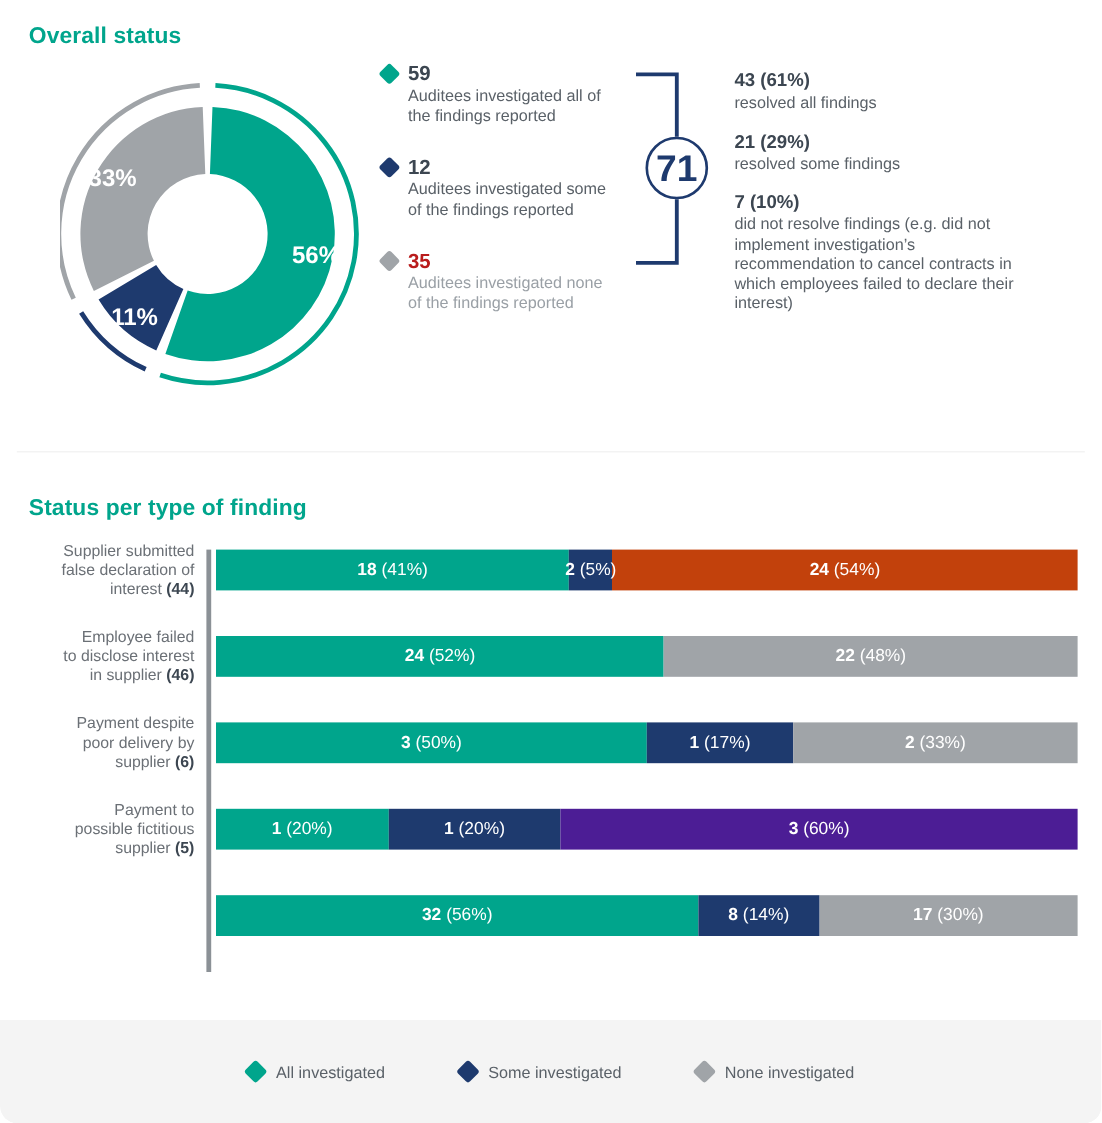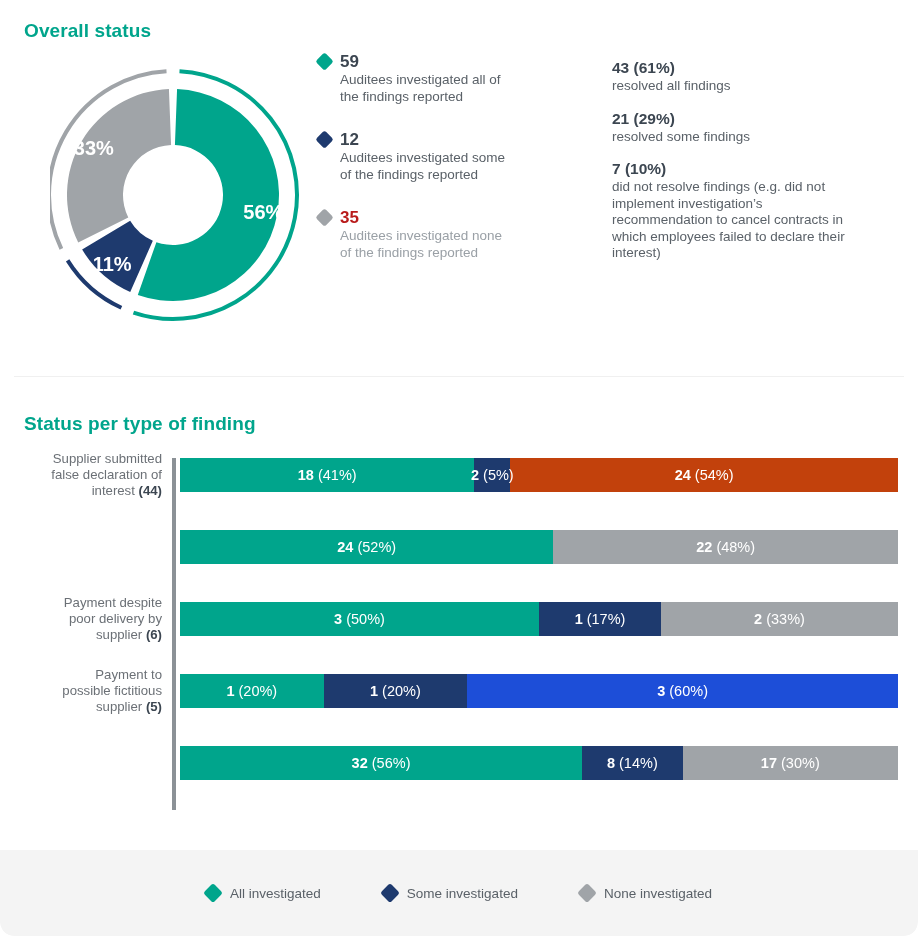--- a/index.html
+++ b/index.html
@@ -147,20 +147,30 @@
       </div>
       <div class="leg-item">
         <div class="leg-head">
           <span class="diamond" style="background: rgb(160, 164, 168);"></span>
           <span class="leg-num" style="color: #b91c1c;">35</span>
         </div>
         <div class="leg-desc muted">Auditees investigated none of the findings reported</div>
       </div>
     </div>
 
+  <div id="bracket-wrap">
+      <svg width="78" height="165" viewBox="0 0 78 165">
+        <g stroke="#1e3a6e" stroke-width="3.2" fill="none">
+          <path d="M 2 4 L 36 4 L 36 56"></path>
+          <path d="M 36 108 L 36 161 L 2 161"></path>
+        </g>
+        <circle cx="36" cy="82" r="25" fill="#ffffff" stroke="#1e3a6e" stroke-width="2.2"></circle>
+        <text x="36" y="93" text-anchor="middle" class="bracket-num">71</text>
+      </svg>
+    </div>
 
   <div id="resolution-list">
       <div class="res-item">
         <div class="res-head">43 (61%)</div>
         <div class="res-body">resolved all findings</div>
       </div>
       <div class="res-item">
         <div class="res-head">21 (29%)</div>
         <div class="res-body">resolved some findings</div>
       </div>
@@ -188,20 +198,25 @@
           </div>
           <div class="seg overflow" style="background: rgb(30, 58, 110); width: 5%;">
             <span><b>2</b> (5%)</span>
           </div>
           <div class="seg" style="background: #c2410c; width: 54%;">
             <span><b>24</b> (54%)</span>
           </div>
         </div>
       </div>
       <div class="bar-row" style="top: 78px;">
+        <div class="bar-label" style="top: -7px;">
+          <div>Employee failed</div>
+          <div>to disclose interest</div>
+          <div>in supplier <b>(46)</b></div>
+        </div>
         <div class="bar-track">
           <div class="seg" style="background: rgb(0, 165, 140); width: 52%;">
             <span><b>24</b> (52%)</span>
           </div>
           <div class="seg" style="background: rgb(160, 164, 168); width: 48%;">
             <span><b>22</b> (48%)</span>
           </div>
         </div>
       </div>
       <div class="bar-row" style="top: 150px;">
@@ -228,21 +243,21 @@
           <div>possible fictitious</div>
           <div>supplier <b>(5)</b></div>
         </div>
         <div class="bar-track">
           <div class="seg" style="background: rgb(0, 165, 140); width: 20%;">
             <span><b>1</b> (20%)</span>
           </div>
           <div class="seg" style="background: rgb(30, 58, 110); width: 20%;">
             <span><b>1</b> (20%)</span>
           </div>
-          <div class="seg" style="background: #1d4ed8; width: 60%;">
+          <div class="seg" style="background: #4c1d95; width: 60%;">
             <span><b>3</b> (60%)</span>
           </div>
         </div>
       </div>
       <div class="bar-row" style="top: 294px;">
         <div class="bar-track">
           <div class="seg" style="background: rgb(0, 165, 140); width: 56%;">
             <span><b>32</b> (56%)</span>
           </div>
           <div class="seg" style="background: rgb(30, 58, 110); width: 14%;">

